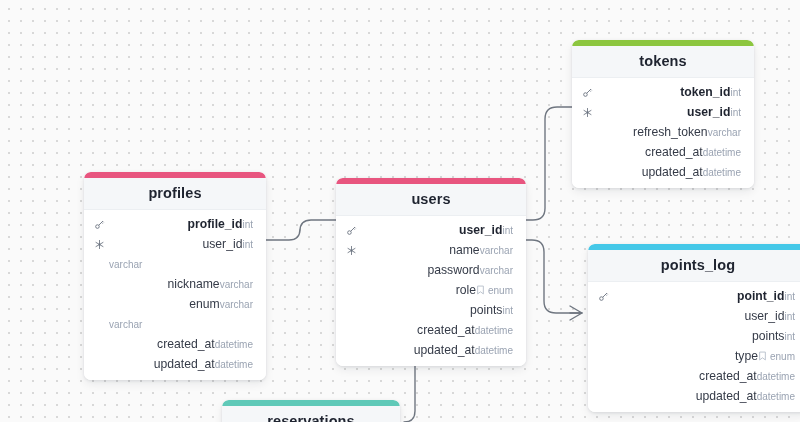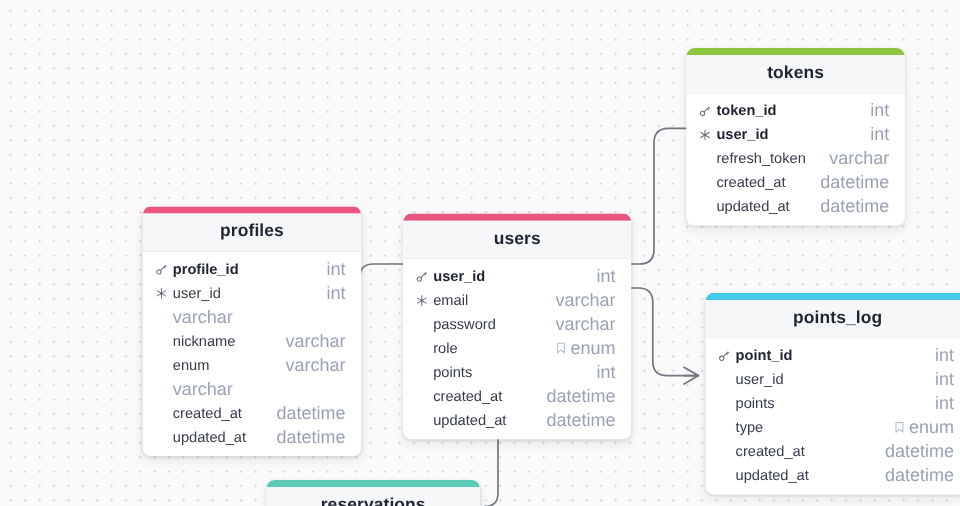--- a/index.html
+++ b/index.html
@@ -62,49 +62,50 @@
   .rows { padding: 4px 0 6px 0; background:#fff; }
 
   .field-row {
     display: flex;
     align-items: center;
     height: 20px;
     padding: 0 13px 0 9px;
     font-size: 12.2px;
     color: #353b48;
     white-space: nowrap;
+    text-align: right;
   }
 
   .f-icon {
     width: 13px;
     min-width: 13px;
     height: 13px;
     display: inline-flex;
     align-items: center;
     justify-content: center;
     margin-right: 3px;
     color: #6b7380;
   }
   .f-icon svg { display:block; }
   .f-icon.empty { }
 
   .f-name { flex: 1; overflow: hidden; text-overflow: ellipsis; }
   .f-name.pk { font-weight: bold; color: #1f2430; }
 
   .f-type {
     color: #9aa3b2;
-    font-size: 15px;
+    font-size: 10px;
     display: inline-flex;
     align-items: center;
     gap: 3px;
   }
   .f-type .tag-ico { color:#b3bbc8; display:inline-flex; }
 
   
-  #card-profiles   { left: 84px;  top: 172px; width: 182px; margin-left: 35px; }
+  #card-profiles   { left: 84px;  top: 172px; width: 182px; }
   #card-users      { left: 336px; top: 178px; width: 190px; }
   #card-tokens     { left: 555px; top: 40px;  width: 182px; margin-left: 17px; }
   #card-points_log { left: 588px; top: 244px; width: 220px; }
   #card-reservations { left: 222px; top: 400px; width: 178px; }
 </style>
 </head>
 <body>
 
 <div id="canvas">
 
@@ -220,21 +221,21 @@
           </span>
       </div>
 
       <div class="field-row">
         <span class="f-icon">
           <svg width="11" height="11" viewBox="0 0 16 16" fill="none" stroke="currentColor" stroke-width="1.25">
               <path d="M8 1.5V14.5M2.4 4.7 13.6 11.3M13.6 4.7 2.4 11.3"></path>
               <circle cx="8" cy="8" r="1.5" fill="currentColor" stroke="none"></circle>
             </svg>
         </span>
-        <span class="f-name">email</span>
+        <span class="f-name">name</span>
         <span class="f-type">
             <span>varchar</span>
           </span>
       </div>
 
       <div class="field-row">
         <span class="f-icon empty"></span>
         <span class="f-name">password</span>
         <span class="f-type">
             <span>varchar</span>

